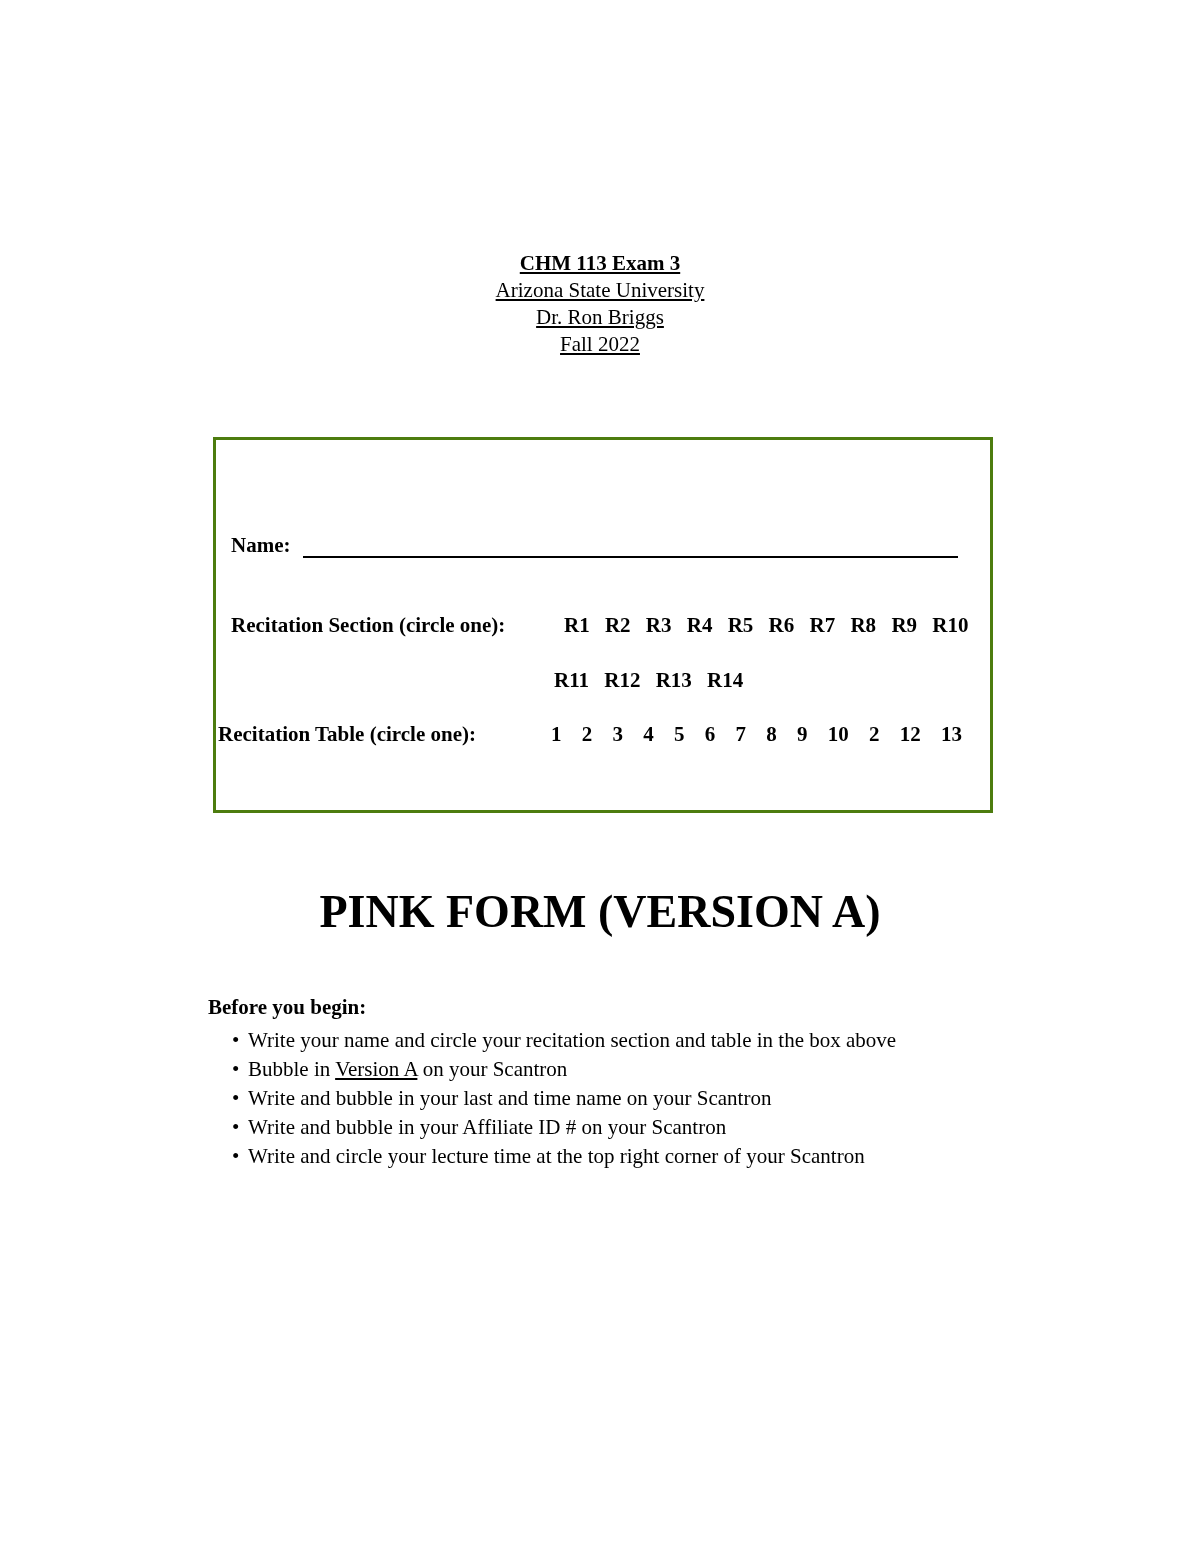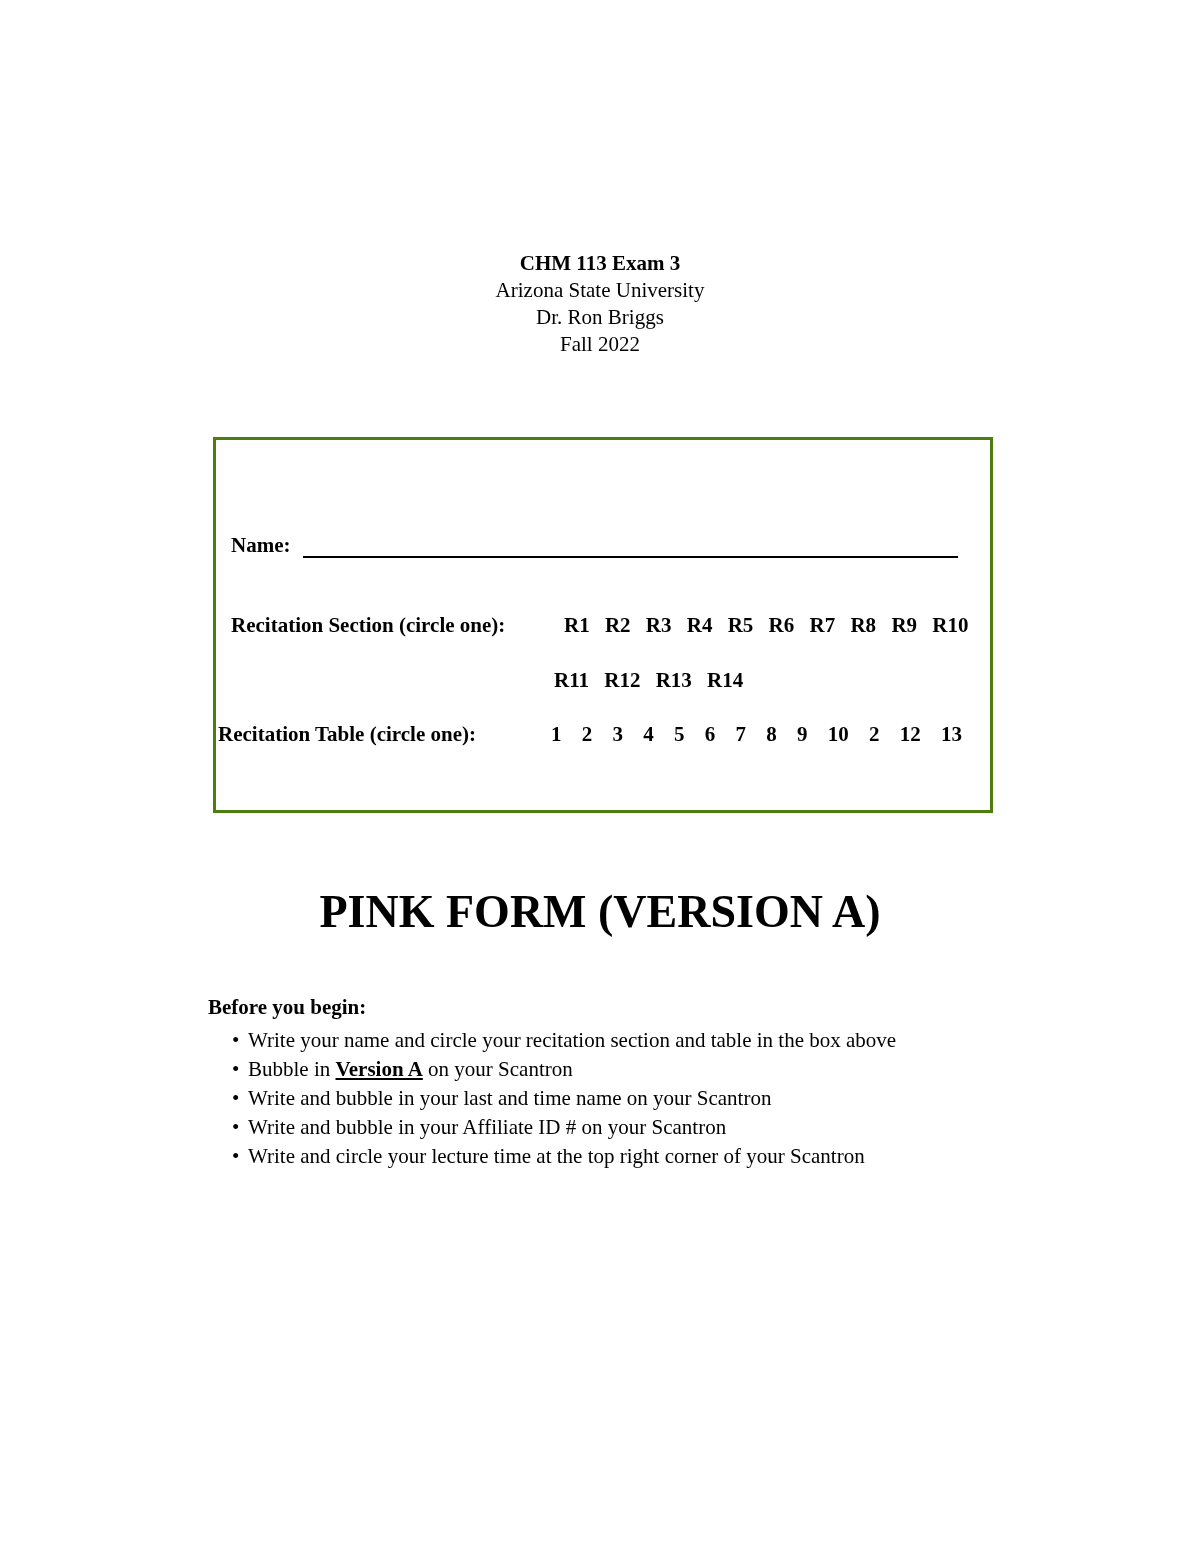--- a/index.html
+++ b/index.html
@@ -1,37 +1,37 @@
 <!DOCTYPE html>
 <html><head>
 <meta charset="utf-8">
 <style>
   html, body { margin: 0; padding: 0; background: #ffffff; }
   body { width: 1200px; height: 1553px; position: relative; font-family: "Liberation Serif", "DejaVu Serif", serif; color: #000; overflow: hidden; }
-  .header { position: absolute; top: 250px; left: 0; width: 1200px; text-align: center; font-size: 21px; line-height: 27px; }
+  .header { position: absolute; top: 250px; left: 0; width: 1200px; text-align: center; font-size: 21px; line-height: 27px; text-decoration: underline; }
   .header .title { font-weight: bold; }
   .box { position: absolute; left: 213px; top: 437px; width: 774px; height: 370px; border: 3px solid #4d7c0f; box-sizing: content-box; }
   .row { position: absolute; font-weight: bold; font-size: 21px; white-space: nowrap; }
   .name-row { left: 15px; top: 93px; }
   .name-line { position: absolute; left: 87px; top: 116px; width: 655px; height: 0; border-bottom: 2px solid #000; }
   .sec-row { left: 15px; top: 173px; }
   .sec-row2 { left: 338px; top: 228px; }
   .tab-row { left: 2px; top: 282px; }
   .opt { display: inline-block; margin-right: 10px; }
   .sec-opts { position: absolute; left: 333px; top: 0; }
   .tab-opts { position: absolute; left: 333px; top: 0; }
   .tab-opts .opt { margin-right: 15px; }
   .sec-label, .tab-label { display: inline-block; text-align: center; }
   .form-title { position: absolute; top: 885px; left: 0; width: 1200px; text-align: center; font-weight: bold; font-size: 46px; }
   .begin { position: absolute; left: 208px; top: 993px; font-size: 21px; }
   .begin-title { font-weight: bold; line-height: 29px; }
   .begin ul { list-style: none; margin: 4px; padding: 0 0 0 20px; }
   .begin li { line-height: 29px; white-space: nowrap; }
   .bullet { display: inline-block; width: 16px; }
-  .ul-text { text-decoration: underline; font-weight: bold; }
+  .ul-text { text-decoration: underline; }
 </style>
 </head>
 <body>
 
 <div class="header">
   <div class="title">CHM 113 Exam 3</div>
   <div>Arizona State University</div>
   <div>Dr. Ron Briggs</div>
   <div>Fall 2022</div>
 </div>

